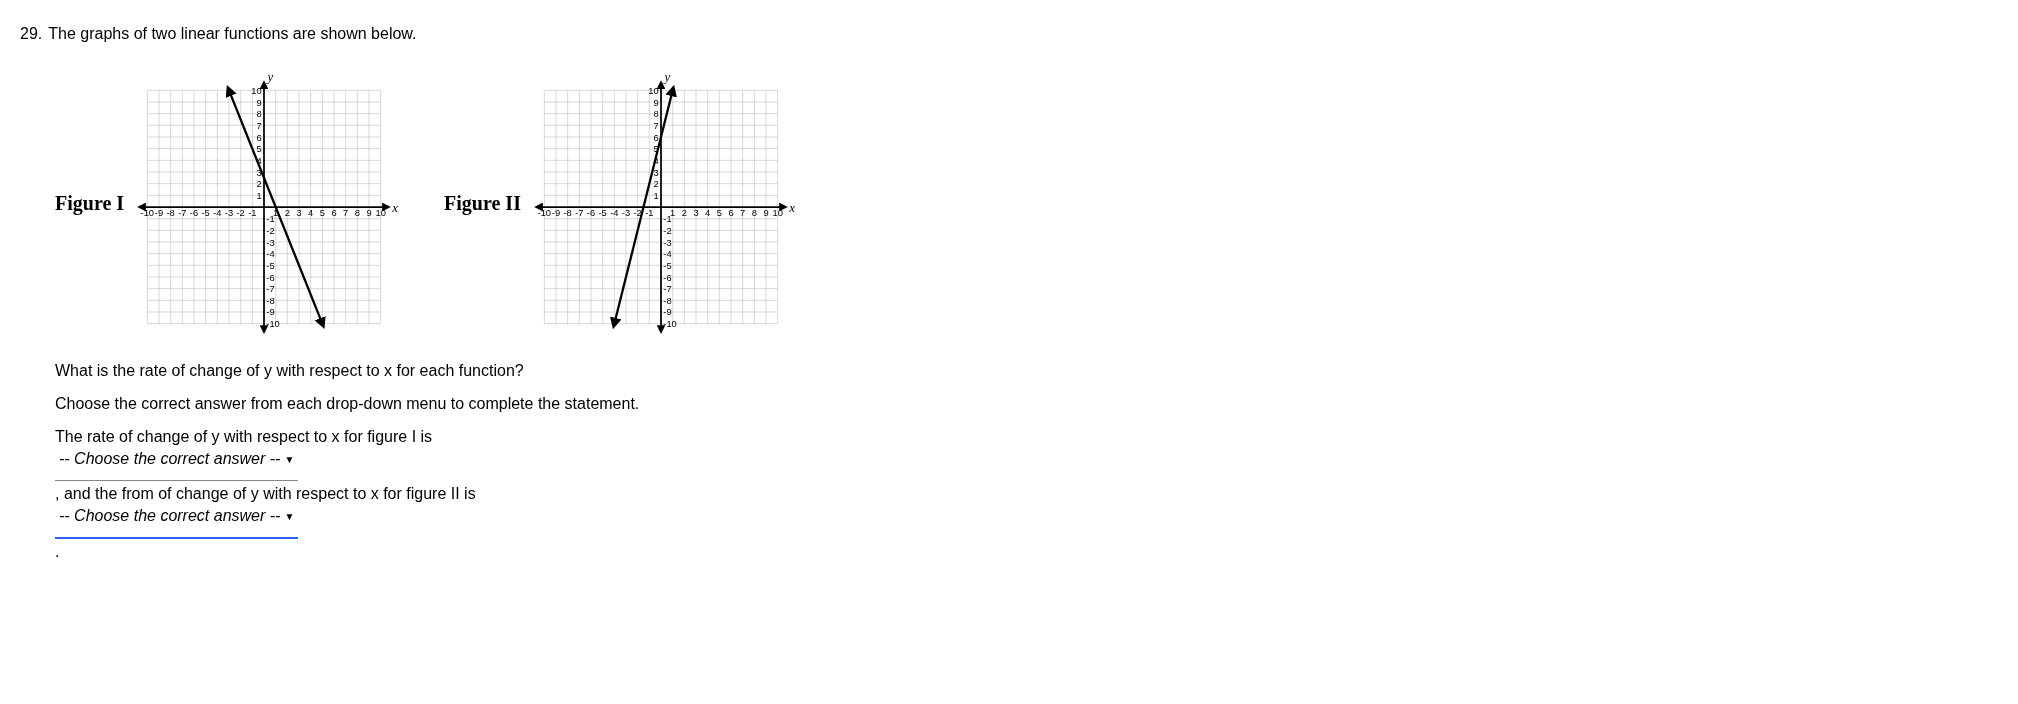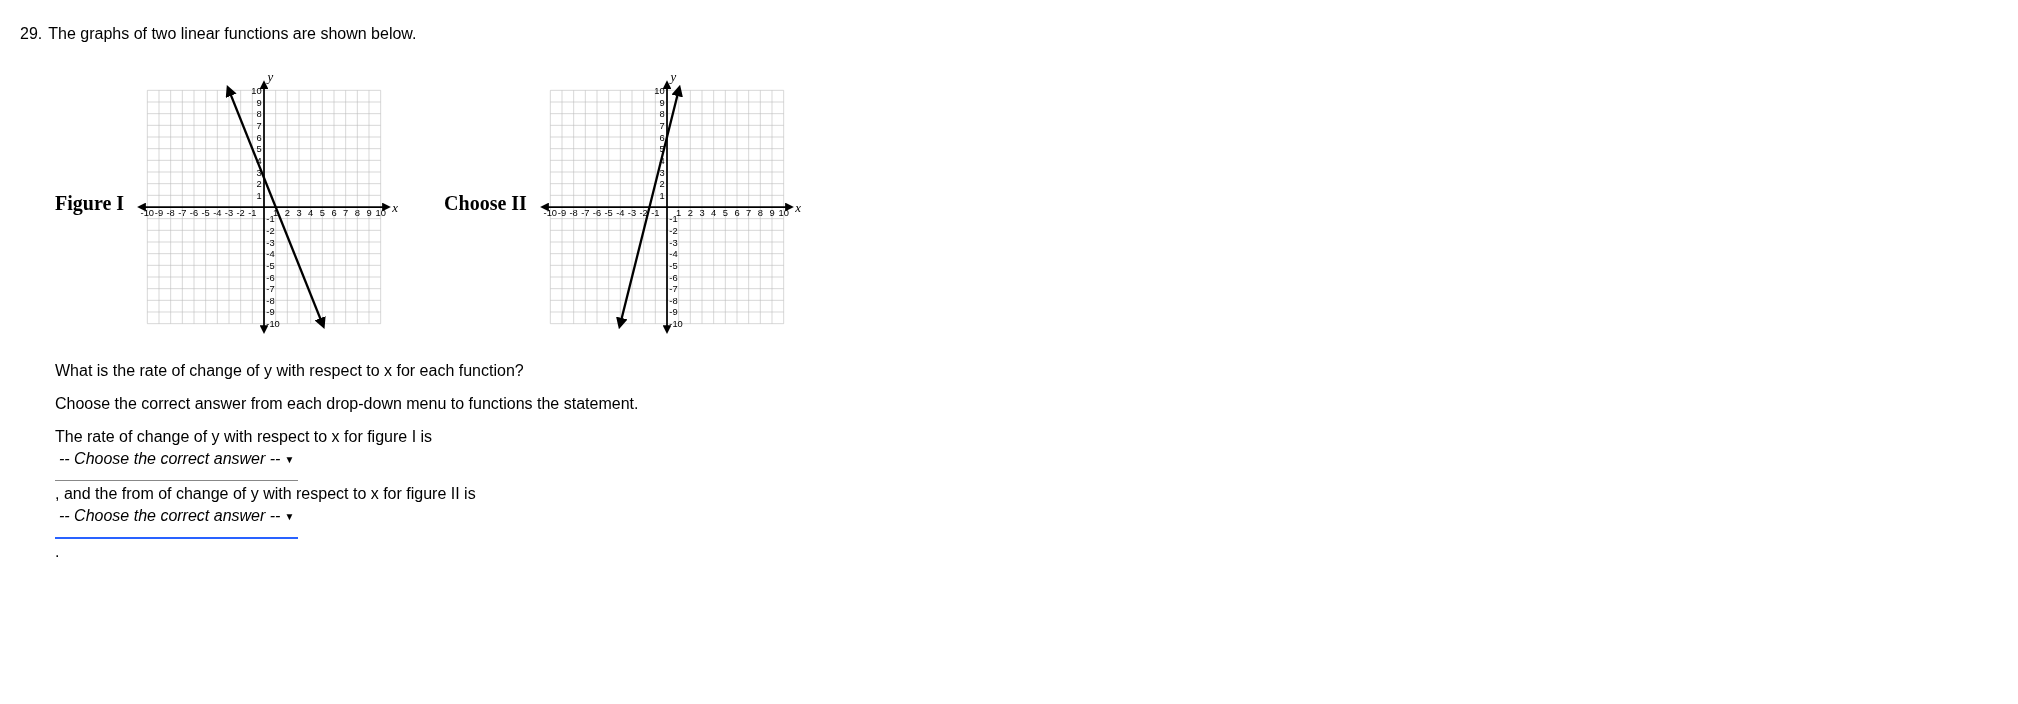--- a/index.html
+++ b/index.html
@@ -191,21 +191,21 @@
             <text x="122" y="213">-9</text>
             <text x="122" y="223">-10</text>
         </g>
 
         <line id="line-fig1" class="plot-line" marker-start="url(#arrow)" marker-end="url(#arrow)" x1="90" y1="20" x2="170" y2="220"></line>
       </svg>
     </div>
   </div>
 
   <div class="figure-block">
-    <div class="figure-title">Choose II</div>
+    <div class="figure-title">Figure II</div>
     <div class="graph-box">
       <svg viewBox="0 0 240 240">
         <g class="grid-line">
           <line x1="20" y1="20" x2="20" y2="220"></line>
             <line x1="30" y1="20" x2="30" y2="220"></line>
             <line x1="40" y1="20" x2="40" y2="220"></line>
             <line x1="50" y1="20" x2="50" y2="220"></line>
             <line x1="60" y1="20" x2="60" y2="220"></line>
             <line x1="70" y1="20" x2="70" y2="220"></line>
             <line x1="80" y1="20" x2="80" y2="220"></line>
@@ -293,21 +293,21 @@
             <text x="122" y="213">-9</text>
             <text x="122" y="223">-10</text>
         </g>
         <line id="line-fig2" class="plot-line" marker-start="url(#arrow)" marker-end="url(#arrow)" x1="80" y1="220" x2="130" y2="20"></line>
       </svg>
     </div>
   </div>
 </div>
 
 <div class="question-text">What is the rate of change of y with respect to x for each function?</div>
-<div class="question-text">Choose the correct answer from each drop-down menu to functions the statement.</div>
+<div class="question-text">Choose the correct answer from each drop-down menu to complete the statement.</div>
 
 <div class="answer-line">
   <span>The rate of change of y with respect to x for figure I is</span>
   <span class="dropdown">
     <span>-- Choose the correct answer --</span>
     <span class="caret">▼</span>
   </span>
   <span>, and the from of change of y with respect to x for figure II is</span>
   <span class="dropdown active">
     <span>-- Choose the correct answer --</span>

